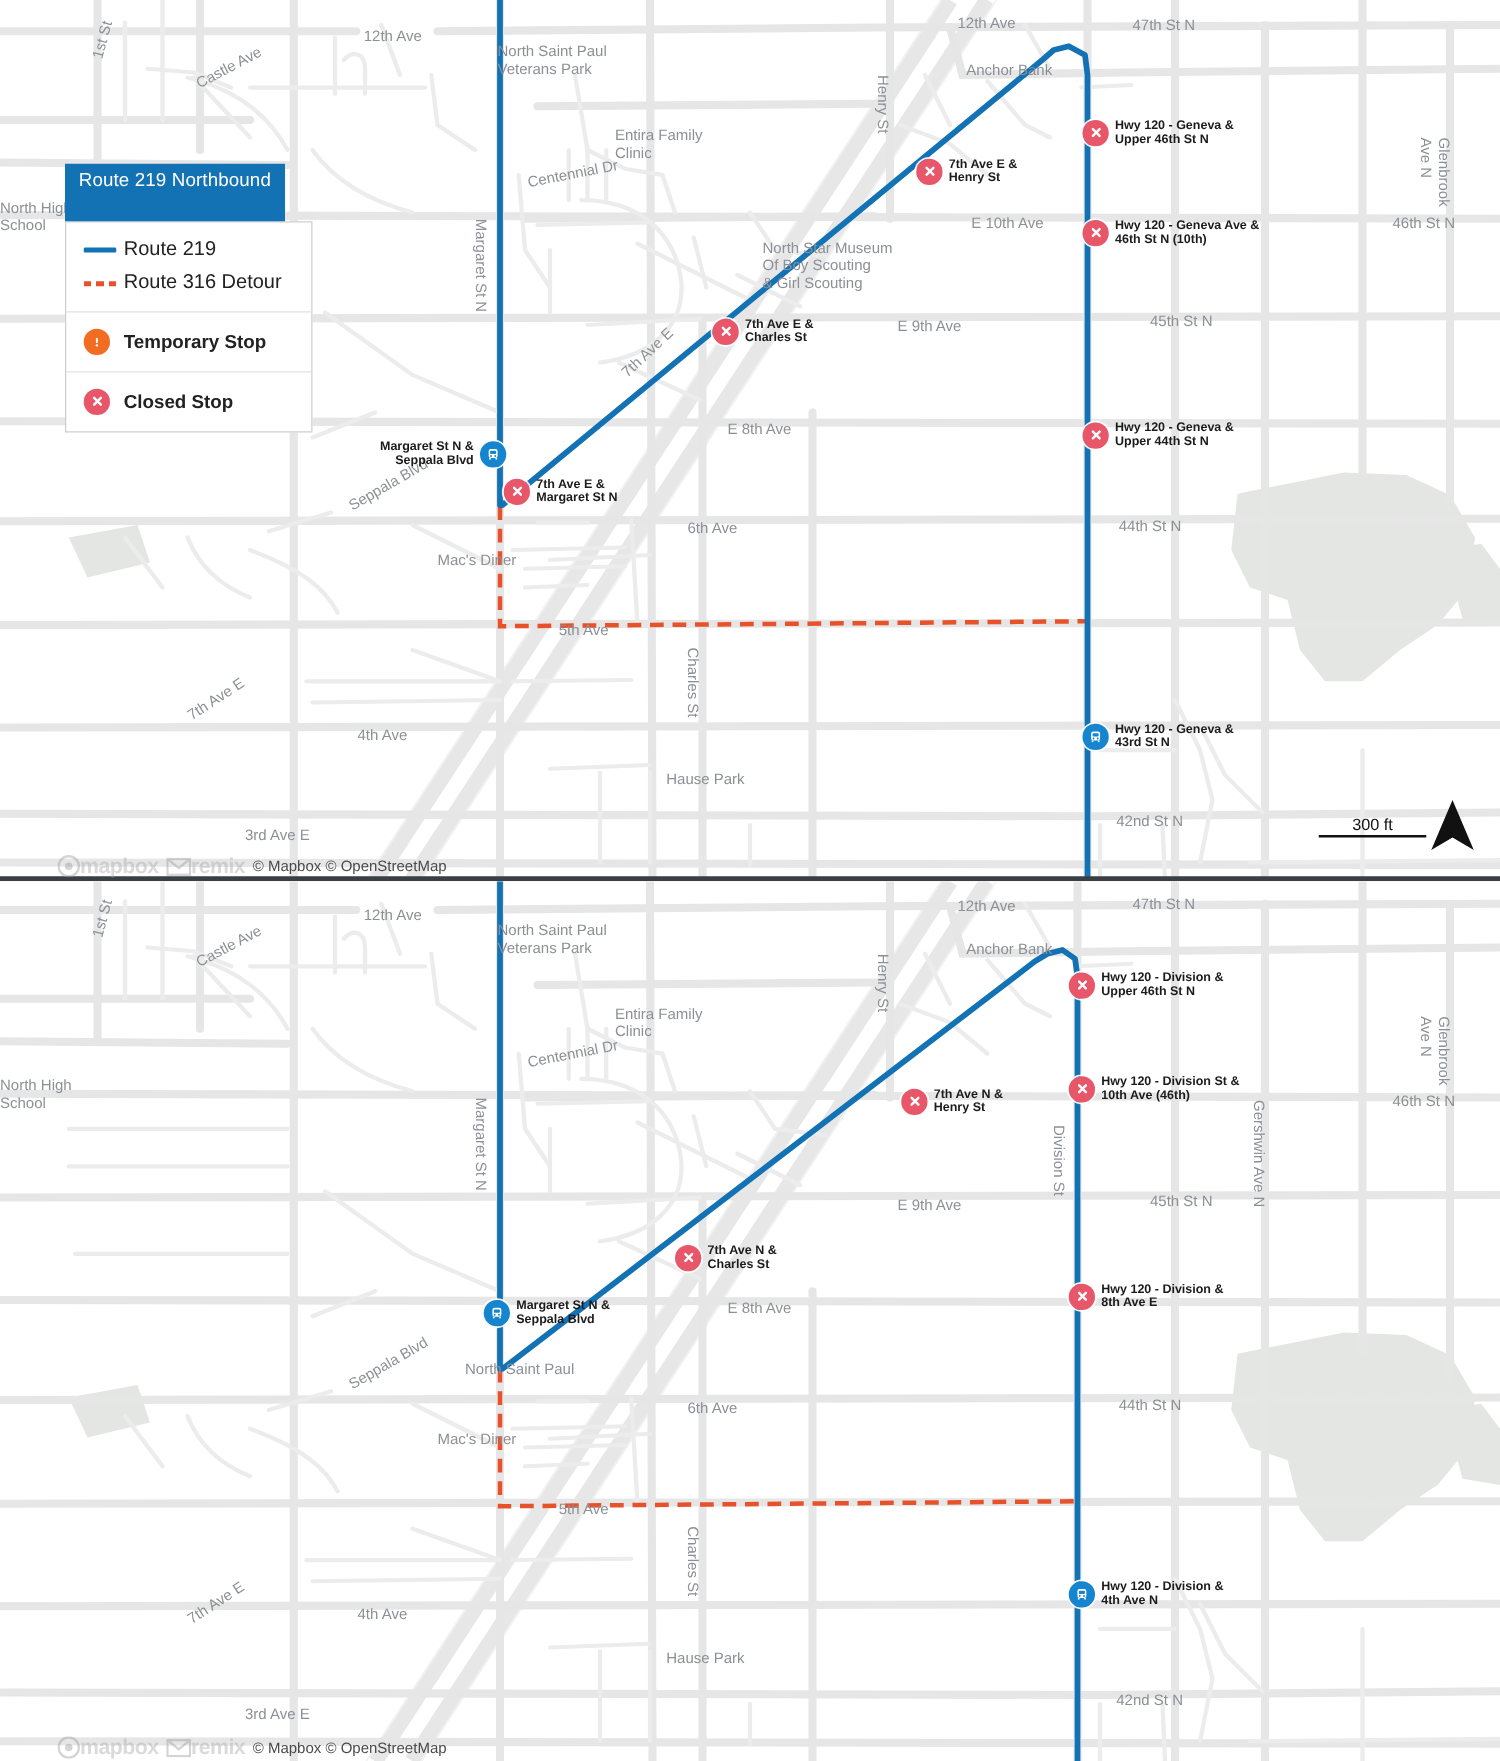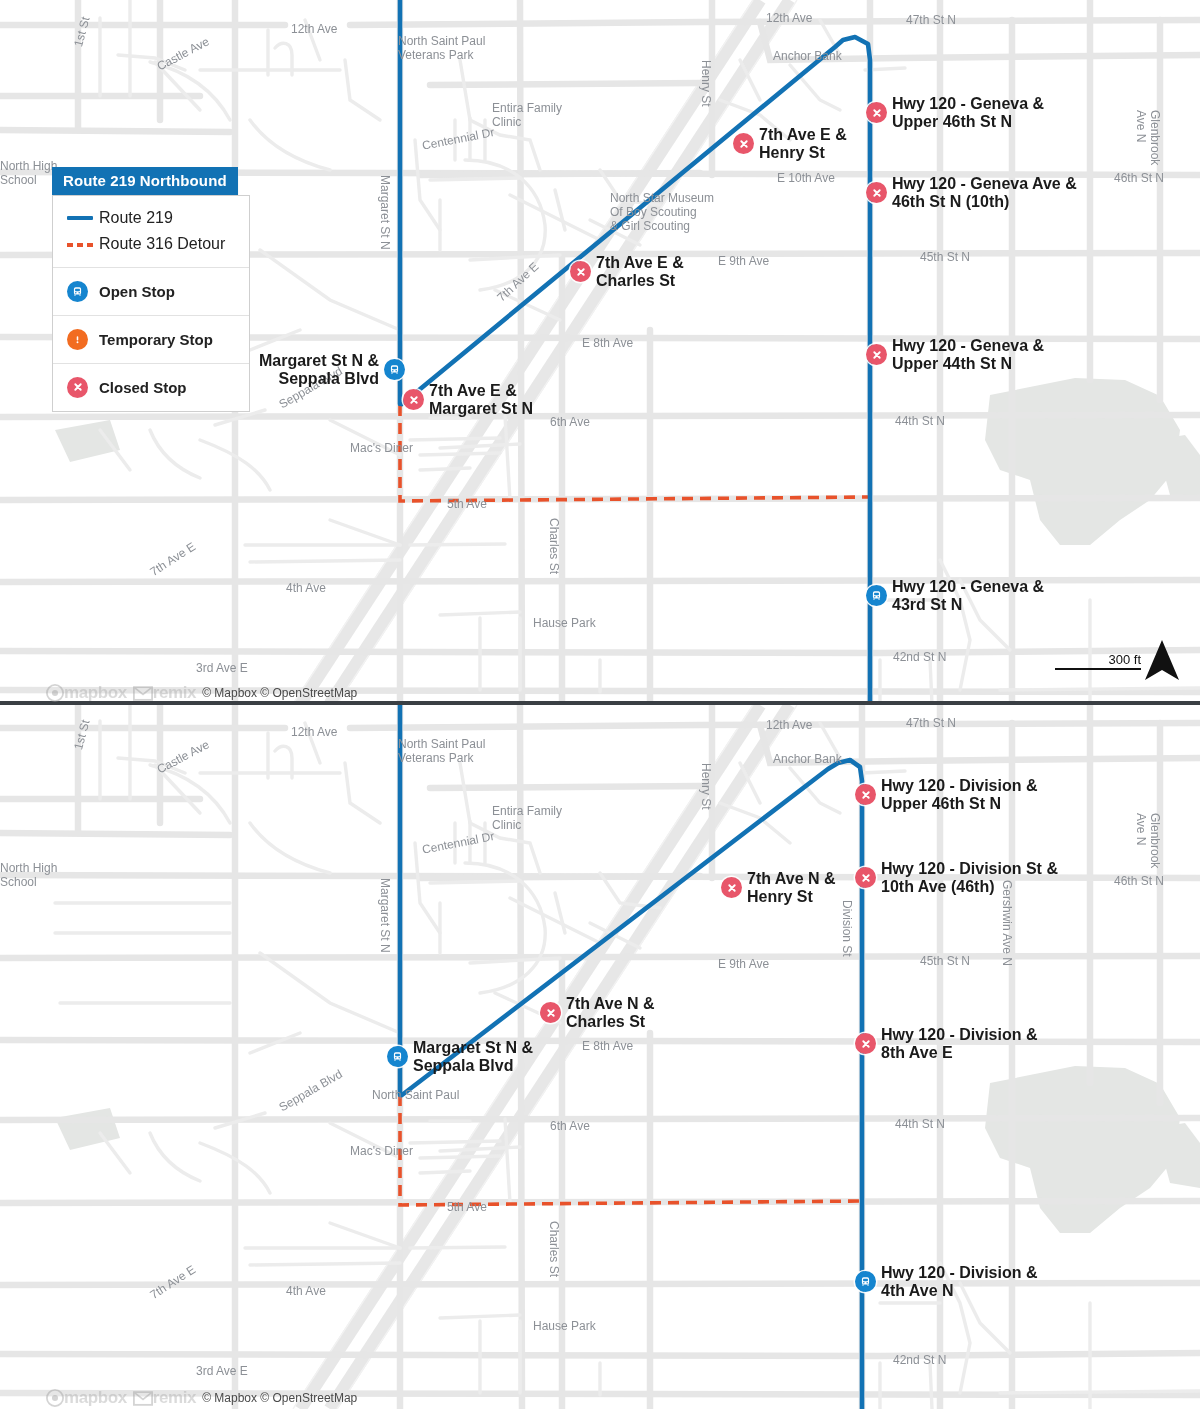--- a/index.html
+++ b/index.html
@@ -7,49 +7,49 @@
   .page{position:relative;width:1200px;height:1409px;overflow:hidden;background:#ffffff;}
   .panel{position:absolute;left:0;width:1200px;height:704px;overflow:hidden;background:#ffffff;}
   .panel.north{top:0;}
   .panel.south{top:705px;height:704px;}
   .divider{position:absolute;left:0;top:701px;width:1200px;height:4px;background:#3a3f44;}
   .maplayer{position:absolute;left:0;top:0;width:1200px;height:704px;}
   svg.maplayer{display:block;}
 
   
   .legend-wrap{position:absolute;z-index:40;}
-  .legend-title{display:inline-block;background:#1272b4;color:#fff;font-size:15px;font-weight:bold;
-    padding:6px 11px 7px 11px;letter-spacing:.1px;line-height:1;margin-top:36px;}
+  .legend-title{display:inline-block;background:#1272b4;color:#fff;font-size:15px;font-weight:normal;
+    padding:6px 11px 25px 11px;letter-spacing:.1px;line-height:1;}
   .legend-box{background:#fff;border:1px solid #cfcfcf;width:198px;box-sizing:border-box;}
   .legend-sec{padding:9px 0;}
   .legend-sec + .legend-sec{border-top:1px solid #e2e2e2;}
   .legend-row{display:flex;align-items:center;padding:4px 14px;}
   .legend-row .swatch{width:32px;flex:0 0 32px;display:flex;align-items:center;}
   .legend-row .lbl{font-size:16px;color:#222;line-height:1.15;}
   .legend-row.strong .lbl{font-weight:bold;font-size:15px;}
   .line-solid{display:block;width:26px;height:4px;background:#1272b4;border-radius:1px;}
   .line-dash{display:block;width:26px;height:4px;
     background:repeating-linear-gradient(to right,#e8522b 0 6px,transparent 6px 10px);}
   .ic{width:21px;height:21px;border-radius:50%;display:flex;align-items:center;justify-content:center;}
   .ic svg{display:block;}
 
   
   .stop{position:absolute;z-index:30;display:flex;align-items:center;}
   .stop .dot{width:21px;height:21px;border-radius:50%;flex:0 0 21px;display:flex;align-items:center;
     justify-content:center;box-shadow:0 0 0 1.5px rgba(255,255,255,.9);}
-  .stop .txt{font-size:16px;font-weight:bold;color:#1b1b1b;line-height:1.12;white-space:pre-line;margin-left:5px;}
+  .stop .txt{font-size:10px;font-weight:bold;color:#1b1b1b;line-height:1.12;white-space:pre-line;margin-left:5px;}
   .stop.left .txt{margin-left:0;margin-right:5px;text-align:right;order:-1;}
 
   
   .mlabel{position:absolute;color:#8c9096;font-size:12px;white-space:pre-line;z-index:20;line-height:1.15;}
 
   
   .scalebar{position:absolute;z-index:40;}
   .scalebar .bar{border-bottom:2px solid #111;width:86px;}
-  .scalebar .ft{font-size:13px;color:#111;text-align:right;margin-bottom:1px;}
+  .scalebar .ft{font-size:13px;color:#111;text-align:center;margin-bottom:1px;}
   .northarrow{position:absolute;z-index:40;}
 
   
   .attrib{position:absolute;left:0;bottom:0;height:22px;width:1200px;z-index:45;
     display:flex;align-items:center;padding-left:6px;box-sizing:border-box;margin-left:40px;}
   .attrib .logo{opacity:.42;display:flex;align-items:center;margin-right:6px;}
   .attrib .txt{font-size:12px;color:#4a4a4a;}
   .wordmark{font-size:17px;font-weight:bold;letter-spacing:-.4px;color:#a9a9a9;}
 </style>
 </head>
@@ -234,37 +234,20 @@
           <div class="legend-row">
             <span class="swatch">
                 <i class="line-dash"></i>
               </span>
             <span class="lbl">Route 316 Detour</span>
           </div>
         </div>
         <div class="legend-sec">
           <div class="legend-row strong">
             <span class="swatch">
-              <span class="ic" style="background:#1585cf;">
-                <svg width="13" height="13" viewBox="0 0 20 20">
-                    <rect x="4.5" y="3.5" width="11" height="11" rx="2.6" fill="#fff"></rect>
-                    <rect x="6.3" y="5.6" width="7.4" height="4" rx="1" fill="#1585cf"></rect>
-                    <circle cx="7.4" cy="12" r="1.15" fill="#1585cf"></circle>
-                    <circle cx="12.6" cy="12" r="1.15" fill="#1585cf"></circle>
-                    <rect x="5.1" y="14.4" width="2" height="2" fill="#fff"></rect>
-                    <rect x="12.9" y="14.4" width="2" height="2" fill="#fff"></rect>
-                  </svg>
-              </span>
-            </span>
-            <span class="lbl">Open Stop</span>
-          </div>
-        </div>
-        <div class="legend-sec">
-          <div class="legend-row strong">
-            <span class="swatch">
               <span class="ic" style="background:#f26c21;">
                 <svg width="11" height="13" viewBox="0 0 20 20">
                     <rect x="8.6" y="4" width="2.8" height="8" rx="1.4" fill="#fff"></rect>
                     <circle cx="10" cy="15" r="1.7" fill="#fff"></circle>
                   </svg>
               </span>
             </span>
             <span class="lbl">Temporary Stop</span>
           </div>
         </div>

